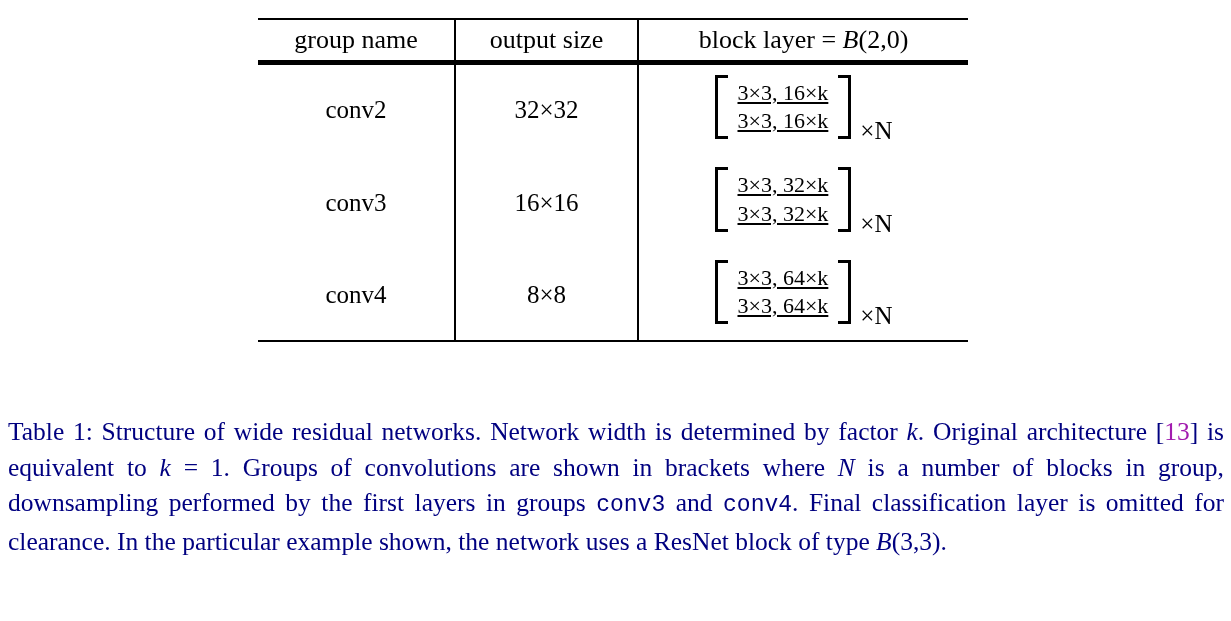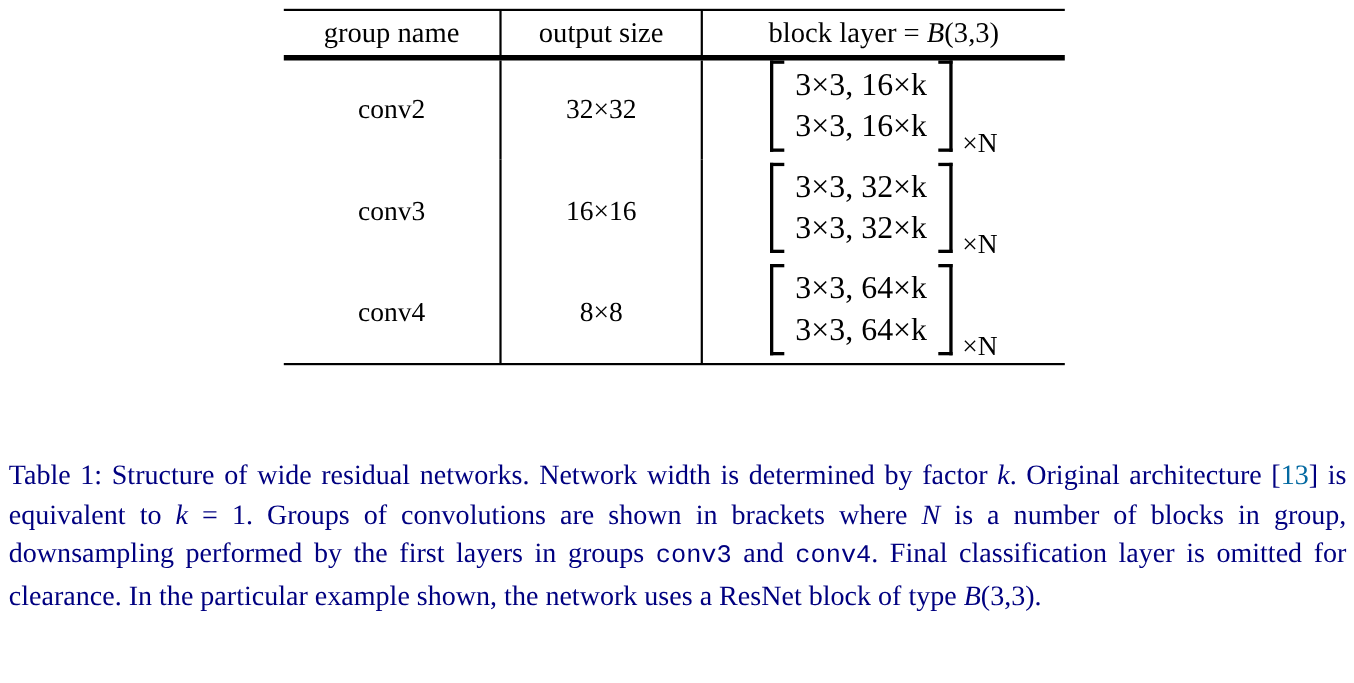--- a/index.html
+++ b/index.html
@@ -13,21 +13,21 @@
     position: relative;
     font-family: "Liberation Serif", "DejaVu Serif", serif;
     color: #000000;
     overflow: hidden;
   }
 
   
   #table-region {
     position: absolute;
     left: 258px;
-    top: 8px;
+    top: 18px;
     width: 710px;
   }
 
   table.wrn-table {
     width: 710px;
     border-collapse: collapse;
     table-layout: fixed;
     font-size: 25px;
   }
   table.wrn-table td,
@@ -105,21 +105,22 @@
   }
   .bracket-r {
     border-right: 3px solid #000;
     border-top: 3px solid #000;
     border-bottom: 3px solid #000;
   }
   .matrix-rows {
     display: inline-block;
     padding: 4px 10px;
     text-align: left;
-    font-size: 29px;
+    font-size: 22px;
+    text-decoration: underline;
   }
   .matrix-rows .mrow {
     line-height: 1.28;
     white-space: nowrap;
   }
   .matrix-mult {
     display: inline-block;
     padding-left: 9px;
     font-size: 25px;
     white-space: nowrap;
@@ -134,21 +135,21 @@
     top: 414px;
     width: 1216px;
     color: #000080;
     font-size: 25.5px;
     line-height: 35.5px;
     text-align: justify;
     text-justify: inter-word;
     font-family: "Liberation Serif", "DejaVu Serif", serif;
   }
   #caption .cite {
-    color: #0369a1;
+    color: #a21caf;
   }
   #caption .mono {
     font-family: "Liberation Mono", "DejaVu Sans Mono", monospace;
     font-size: 23px;
   }
   #caption .mathit {
     font-style: italic;
   }
 </style>
 </head>
@@ -162,21 +163,21 @@
     <colgroup>
       <col class="c-group">
       <col class="c-out">
       <col class="c-block">
     </colgroup>
     <thead>
       <tr class="header-row">
         <th>group name</th>
         <th class="vsep-l vsep-r">output size</th>
         <th>
-          <span>block layer = </span><span class="ital">B</span><span>(3,3)</span>
+          <span>block layer = </span><span class="ital">B</span><span>(2,0)</span>
         </th>
       </tr>
     </thead>
   </table>
 
   <div class="rule-mid"></div>
 
   <table class="wrn-table">
     <colgroup>
       <col class="c-group">

